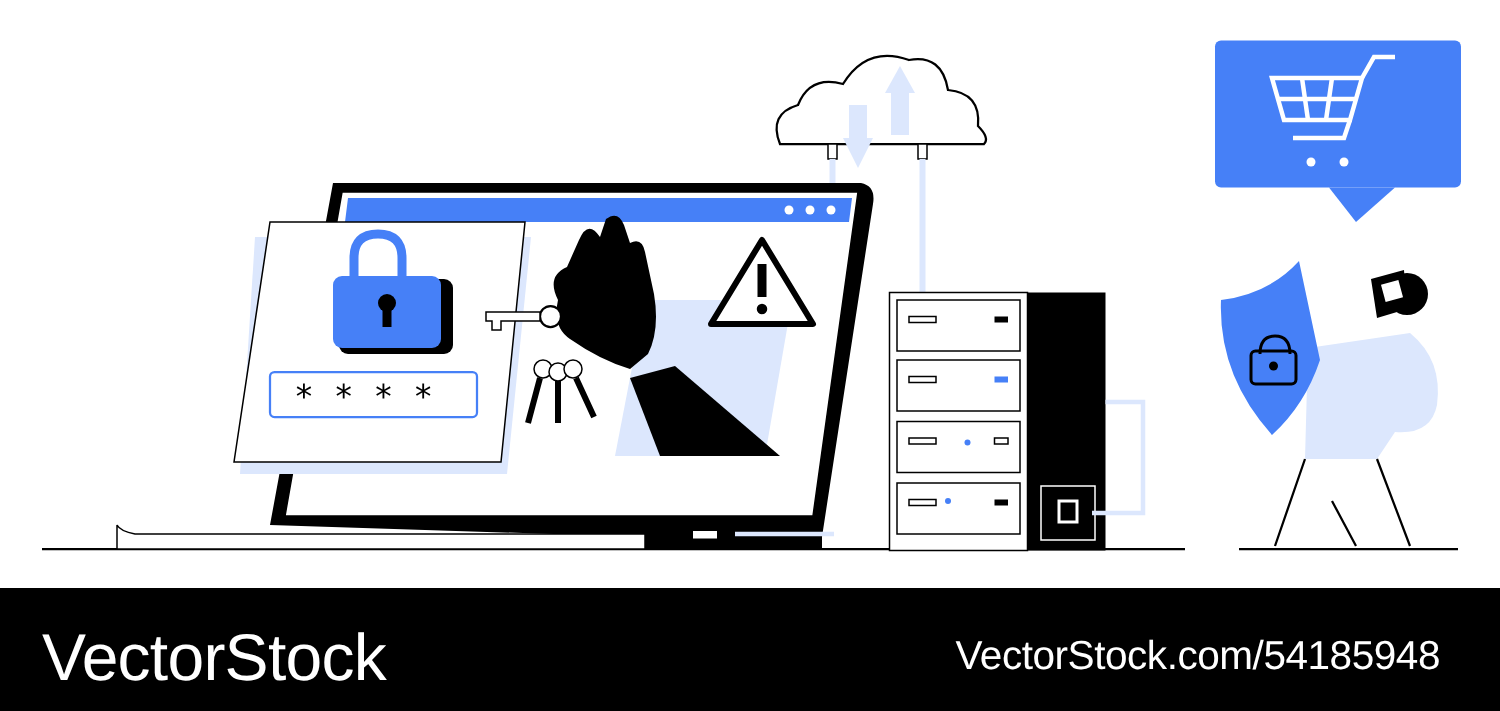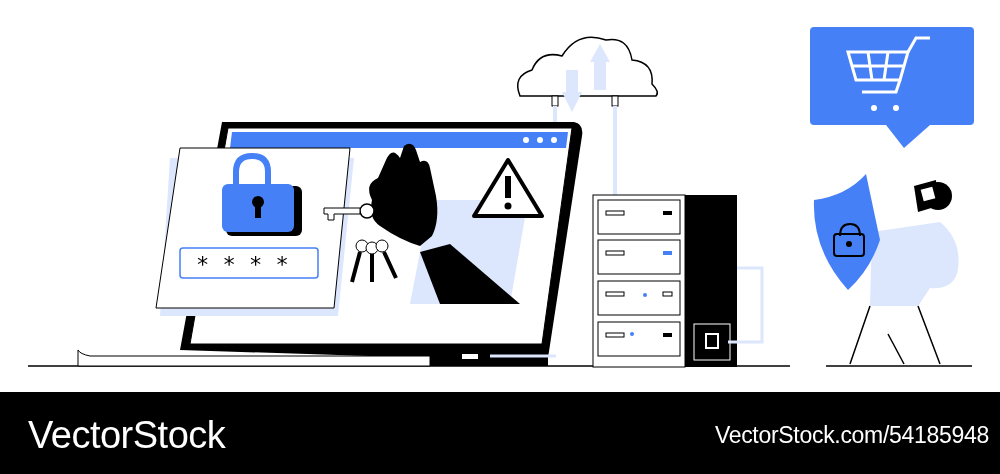--- a/index.html
+++ b/index.html
@@ -1,20 +1,20 @@
 <!DOCTYPE html>
 <html><head>
 <meta charset="utf-8">
 <style>
   html,body{margin:0;padding:0;background:#fff;}
   body{width:1000px;height:474px;overflow:hidden;position:relative;font-family:"Liberation Sans",sans-serif;}
   .art{position:absolute;left:0;top:0;width:1000px;height:392px;}
   .footer{position:absolute;left:0;top:392px;width:1000px;height:82px;background:#000;color:#fff;}
-  .brand{position:absolute;left:28px;top:22px;font-size:38px;letter-spacing:-0.5px;}
-  .url{position:absolute;right:11px;top:30px;font-size:23px;letter-spacing:-0.3px;}
+  .brand{position:absolute;left:28px;top:22px;font-size:44px;letter-spacing:-0.5px;}
+  .url{position:absolute;right:40px;top:30px;font-size:27px;letter-spacing:-0.3px;}
 </style>
 </head>
 <body>
 
 <svg class="art" viewBox="0 0 1000 392" xmlns="http://www.w3.org/2000/svg">
 
   <line x1="28" y1="366" x2="790" y2="366" stroke="#000" stroke-width="1.5"></line>
   <line x1="826" y1="366" x2="972" y2="366" stroke="#000" stroke-width="1.5"></line>
 
   <g>

